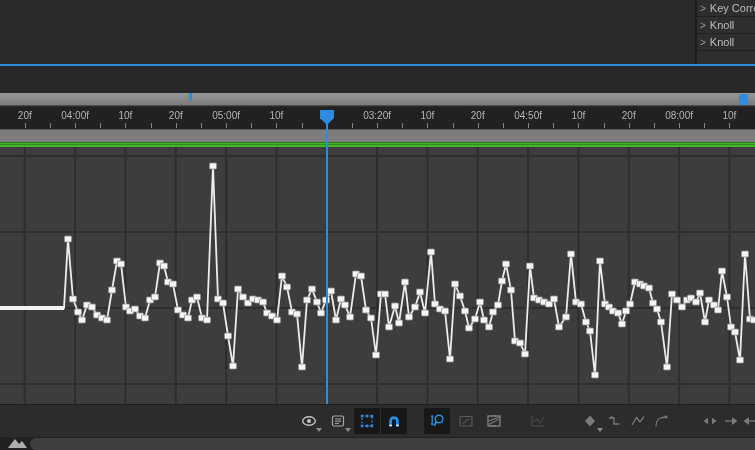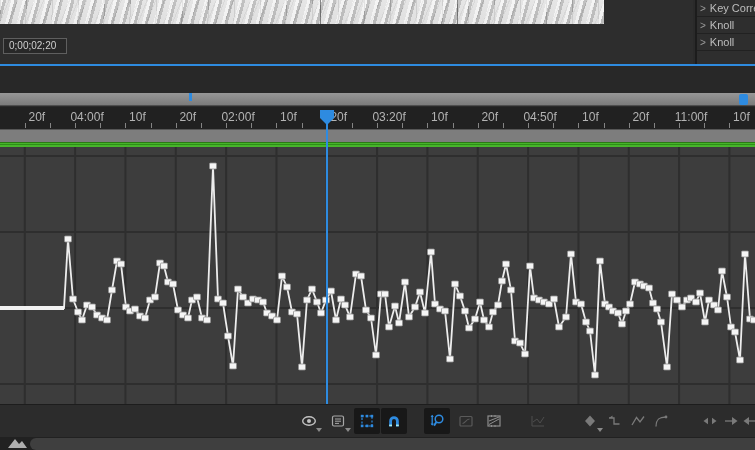--- a/index.html
+++ b/index.html
@@ -24,21 +24,21 @@
   .fx-chevron{color:#9a9a9a;font-size:10px;margin-right:4px;}
 
   #blue-divider{position:absolute;left:0;top:64px;width:755px;height:2px;}
 
   
   #tl-upper{position:absolute;left:0;top:66px;width:755px;height:27px;background:#282828;}
   #navigator{position:absolute;left:0;top:93px;width:755px;height:13px;background:linear-gradient(#979797,#7b7b7b);border-bottom:1px solid #4e4e4e;}
   #nav-marker{position:absolute;top:0;width:3px;height:8px;}
   #nav-handle{position:absolute;top:1px;width:9px;height:11px;border-radius:2px;}
   #ruler{position:absolute;left:0;top:107px;width:755px;height:22px;background:#212121;overflow:hidden;}
-  .ruler-label{position:absolute;top:3px;transform:translateX(-50%);font-size:12px;color:#b4b4b4;white-space:nowrap;margin-left:12px;}
+  .ruler-label{position:absolute;top:3px;transform:translateX(-50%);font-size:10px;color:#b4b4b4;white-space:nowrap;}
   .ruler-tick{position:absolute;bottom:1px;width:1px;height:5px;background:#858585;}
   #work-area{position:absolute;left:0;top:129px;width:755px;height:13px;background:#7d7d7d;border-top:1px solid #565656;}
   #green-line{position:absolute;left:0;top:142px;width:755px;height:5px;
     background:linear-gradient(#2a7a14 0 1px,#46b52a 1px 2px,#2f8c18 2px 3px,#46b52a 3px 5px);}
 
   
   #graph-area{position:absolute;left:0;top:147px;width:755px;height:257px;background:#3d3d3d;}
   #toolbar{position:absolute;left:0;top:404px;width:755px;height:33px;background:#2c2c2c;border-top:1px solid #1d1d1d;}
   .tb-btn{position:absolute;top:3px;width:26px;height:26px;border-radius:2px;}
   .tb-btn.pressed{background:#181818;}
@@ -52,27 +52,20 @@
   
   #bottom-strip{position:absolute;left:0;top:437px;width:755px;height:13px;background:#212121;}
   #h-scrollbar{position:absolute;left:30px;top:1px;width:725px;height:12px;background:#3f3f3f;border-radius:6px 0 0 6px;}
   #mountain{position:absolute;left:6px;top:1px;}
 </style>
 </head>
 <body>
 
 <div id="app">
 
-  <div id="viewer">
-    <div id="video-strip">
-      <div class="frame-line" style="left:320px"></div>
-      <div class="frame-line" style="left:457px"></div>
-    </div>
-    <div id="timecode-box">0;00;02;20</div>
-  </div>
 
   <div id="effects-panel">
       <div class="fx-row"><span class="fx-chevron">&gt;</span><span>Key Correct</span></div>
       <div class="fx-row"><span class="fx-chevron">&gt;</span><span>Knoll</span></div>
       <div class="fx-row"><span class="fx-chevron">&gt;</span><span>Knoll</span></div>
     </div>
 
   <div id="blue-divider" style="background: rgb(46, 139, 224);"></div>
 
   <div id="tl-upper"></div>
@@ -80,30 +73,30 @@
   <div id="navigator">
     <div id="nav-marker" style="left: 189px; background: rgb(46, 139, 224);"></div>
     <div id="nav-handle" style="left: 739px; background: rgb(46, 139, 224);"></div>
   </div>
 
   <div id="ruler">
       <div class="ruler-label" style="left: 24.8px;">20f</div>
       <div class="ruler-label" style="left: 75.13px;">04:00f</div>
       <div class="ruler-label" style="left: 125.46px;">10f</div>
       <div class="ruler-label" style="left: 175.79px;">20f</div>
-      <div class="ruler-label" style="left: 226.12px;">02:00f</div>
+      <div class="ruler-label" style="left: 226.12px;">05:00f</div>
       <div class="ruler-label" style="left: 276.45px;">10f</div>
       <div class="ruler-label" style="left: 326.78px;">20f</div>
       <div class="ruler-label" style="left: 377.11px;">03:20f</div>
       <div class="ruler-label" style="left: 427.44px;">10f</div>
       <div class="ruler-label" style="left: 477.77px;">20f</div>
       <div class="ruler-label" style="left: 528.1px;">04:50f</div>
       <div class="ruler-label" style="left: 578.43px;">10f</div>
       <div class="ruler-label" style="left: 628.76px;">20f</div>
-      <div class="ruler-label" style="left: 679.09px;">11:00f</div>
+      <div class="ruler-label" style="left: 679.09px;">08:00f</div>
       <div class="ruler-label" style="left: 729.42px;">10f</div>
       <div class="ruler-tick" style="left: 24.8px;"></div>
       <div class="ruler-tick" style="left: 49.965px;"></div>
       <div class="ruler-tick" style="left: 75.13px;"></div>
       <div class="ruler-tick" style="left: 100.295px;"></div>
       <div class="ruler-tick" style="left: 125.46px;"></div>
       <div class="ruler-tick" style="left: 150.625px;"></div>
       <div class="ruler-tick" style="left: 175.79px;"></div>
       <div class="ruler-tick" style="left: 200.955px;"></div>
       <div class="ruler-tick" style="left: 226.12px;"></div>

